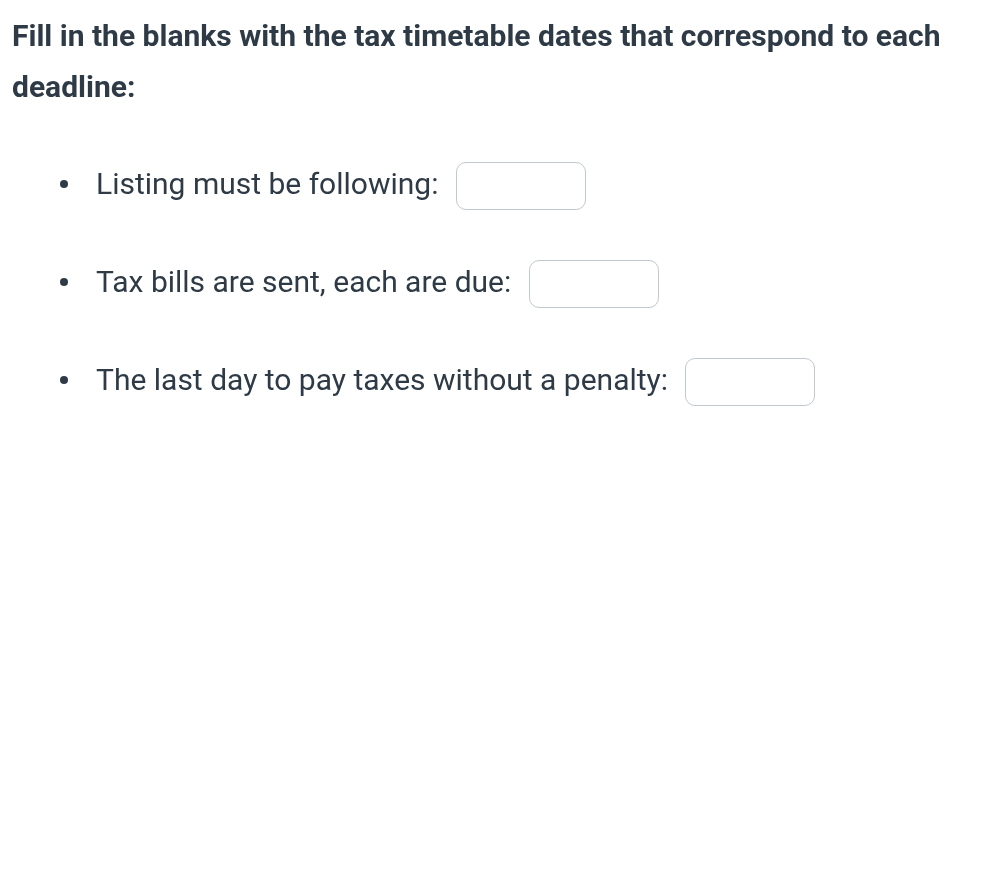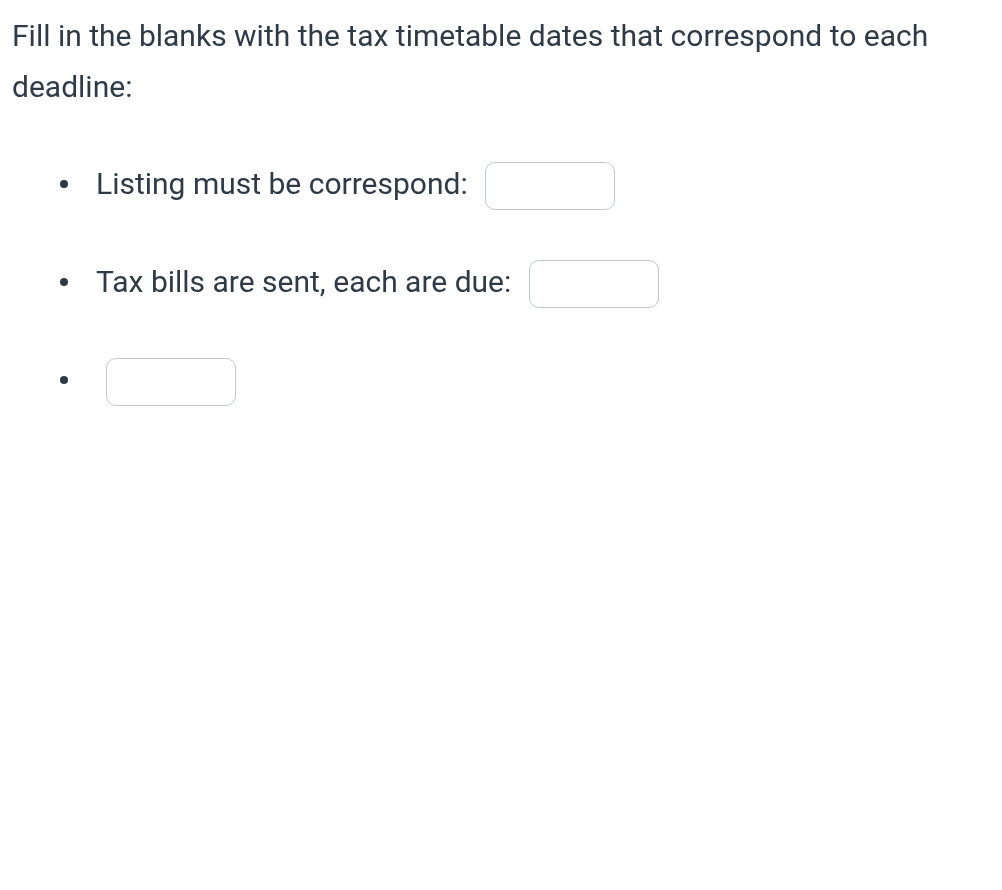--- a/index.html
+++ b/index.html
@@ -10,21 +10,21 @@
     body {
       font-family: -apple-system, BlinkMacSystemFont, 'Segoe UI', Roboto, Helvetica, Arial, sans-serif;
       background: #ffffff;
       padding: 10px 12px;
       width: 1002px;
       color: #2e3b47;
     }
     .intro {
       font-size: 30px;
       line-height: 1.7;
-      font-weight: 400;
+      font-weight: 700;
       margin-bottom: 48px;
     }
     ul {
       list-style: none;
     }
     li {
       display: flex;
       align-items: flex-start;
       font-size: 30px;
       line-height: 1.6;
@@ -62,30 +62,31 @@
   </style>
 </head>
 <body>
 
 <p class="intro">Fill in the blanks with the tax timetable dates that correspond to each deadline:</p>
 
 <ul>
   <li>
     <span class="bullet"></span>
     <span class="item-content">
-      <span>Listing must be correspond: </span>
+      <span>Listing must be following: </span>
       <input type="text" class="blank-input" value="" style="">
     </span>
   </li>
   <li>
     <span class="bullet"></span>
     <span class="item-content">
       <span>Tax bills are sent, each are due: </span>
       <input type="text" class="blank-input" value="" style="">
     </span>
   </li>
   <li>
     <span class="bullet"></span>
     <span class="item-content">
+      <span>The last day to pay taxes without a penalty: </span>
       <input type="text" class="blank-input" value="" style="">
     </span>
   </li>
 </ul>
 
 </body></html>

